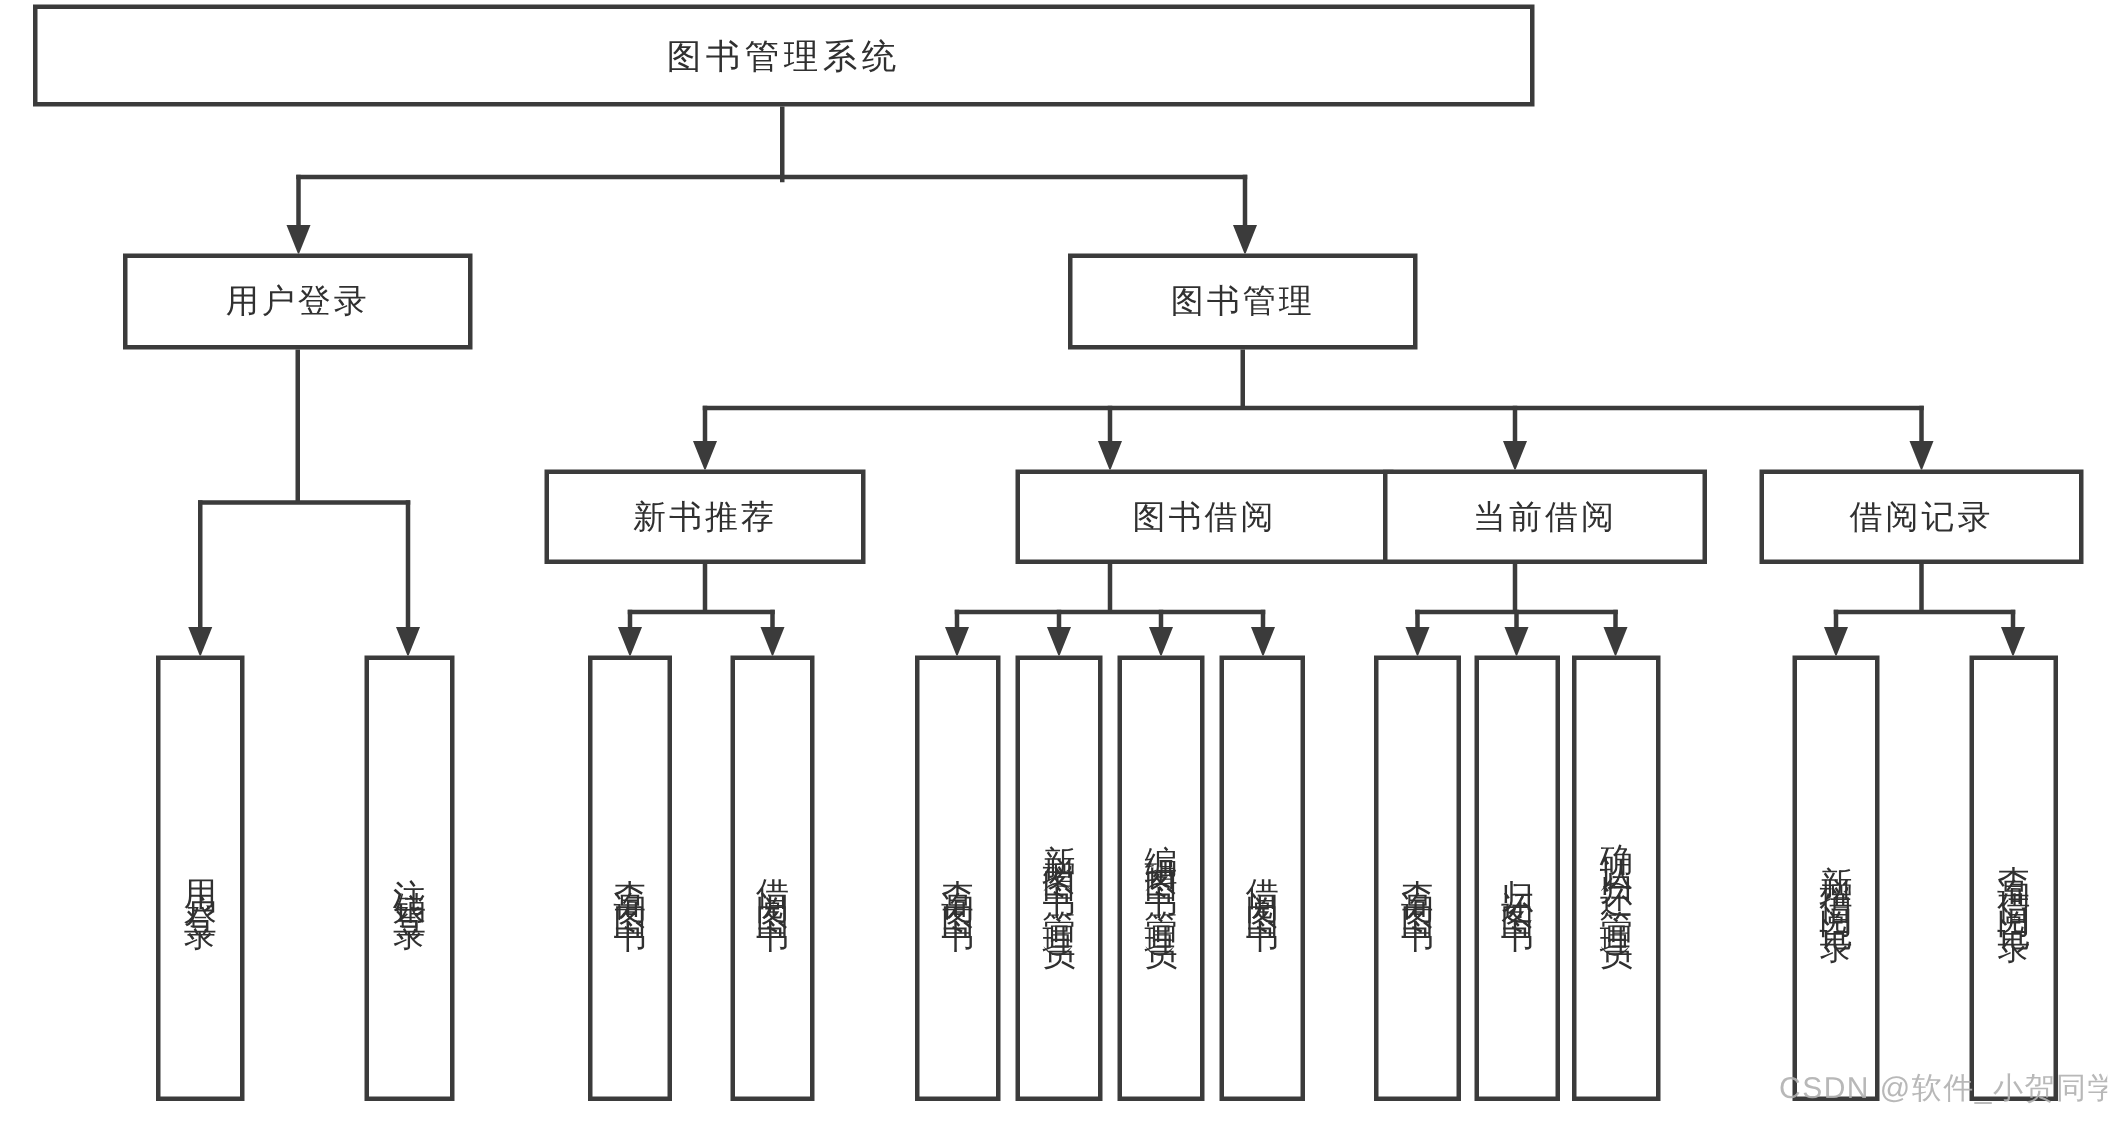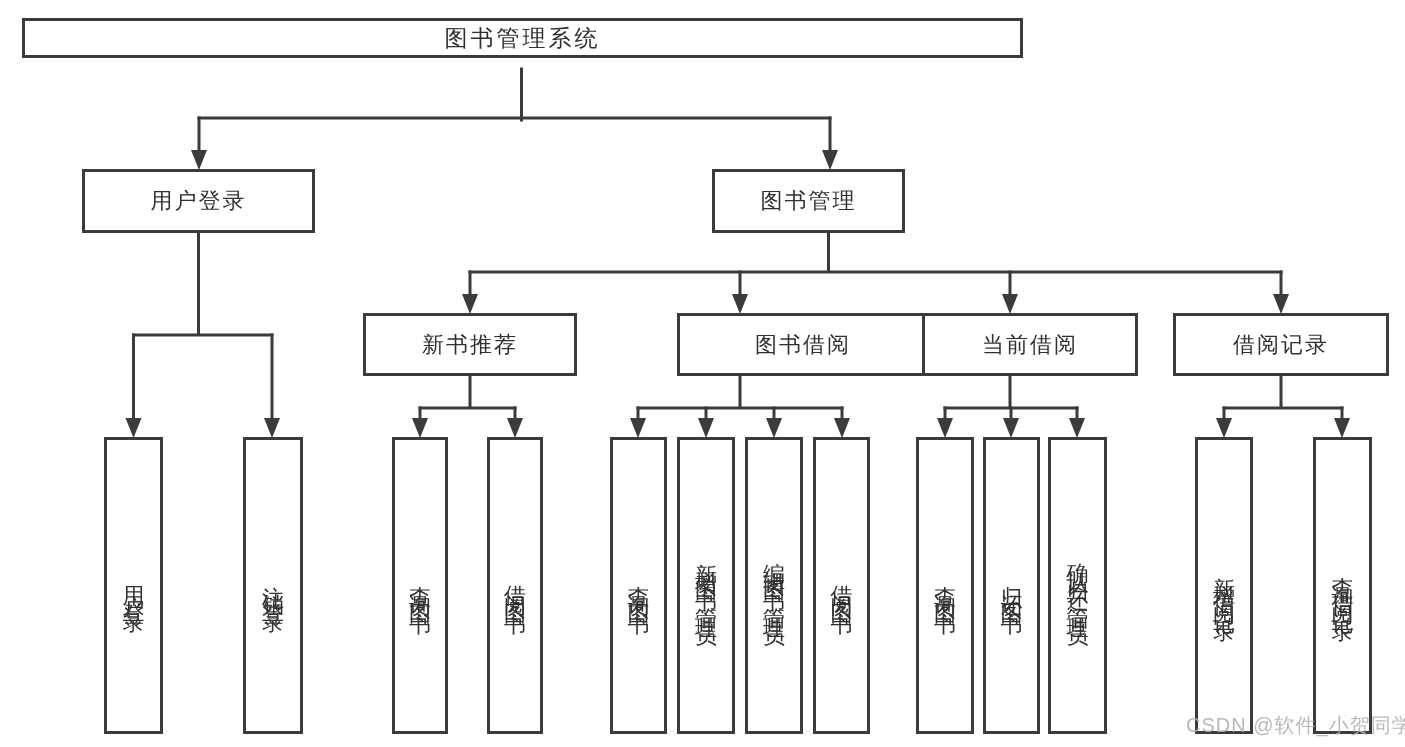--- a/index.html
+++ b/index.html
@@ -91,28 +91,28 @@
       <line x1="774" y1="408" x2="774" y2="418" marker-end="url(#ah)"></line>
       <line x1="842" y1="408" x2="842" y2="418" marker-end="url(#ah)"></line>
       <line x1="945" y1="408" x2="945" y2="418" marker-end="url(#ah)"></line>
       <line x1="1011" y1="408" x2="1011" y2="418" marker-end="url(#ah)"></line>
       <line x1="1077" y1="408" x2="1077" y2="418" marker-end="url(#ah)"></line>
       <line x1="1224" y1="408" x2="1224" y2="418" marker-end="url(#ah)"></line>
       <line x1="1342" y1="408" x2="1342" y2="418" marker-end="url(#ah)"></line>
     </g>
   </svg>
 
-  <div class="box" style="left:22px; top:18px; width:1001px; height:40px;">
+  <div class="box" style="left:22px; top:3px; width:1001px; height:68px;">
     <span class="h-label root-label">图书管理系统</span>
   </div>
 
   <div class="box" style="left:82px; top:169px; width:233px; height:64px;">
     <span class="h-label">用户登录</span>
   </div>
-  <div class="box" style="left:712px; top:169px; width:193px; height:64px;">
+  <div class="box" style="left:712px; top:169px; width:233px; height:64px;">
     <span class="h-label">图书管理</span>
   </div>
 
   <div class="box" style="left:363px; top:313px; width:214px; height:63px;">
     <span class="h-label">新书推荐</span>
   </div>
   <div class="box" style="left:632px; top:313px; width:252px; height:63px;margin-left:45px;">
     <span class="h-label">图书借阅</span>
   </div>
   <div class="box" style="left:902px; top:313px; width:216px; height:63px;margin-left:20px;">

